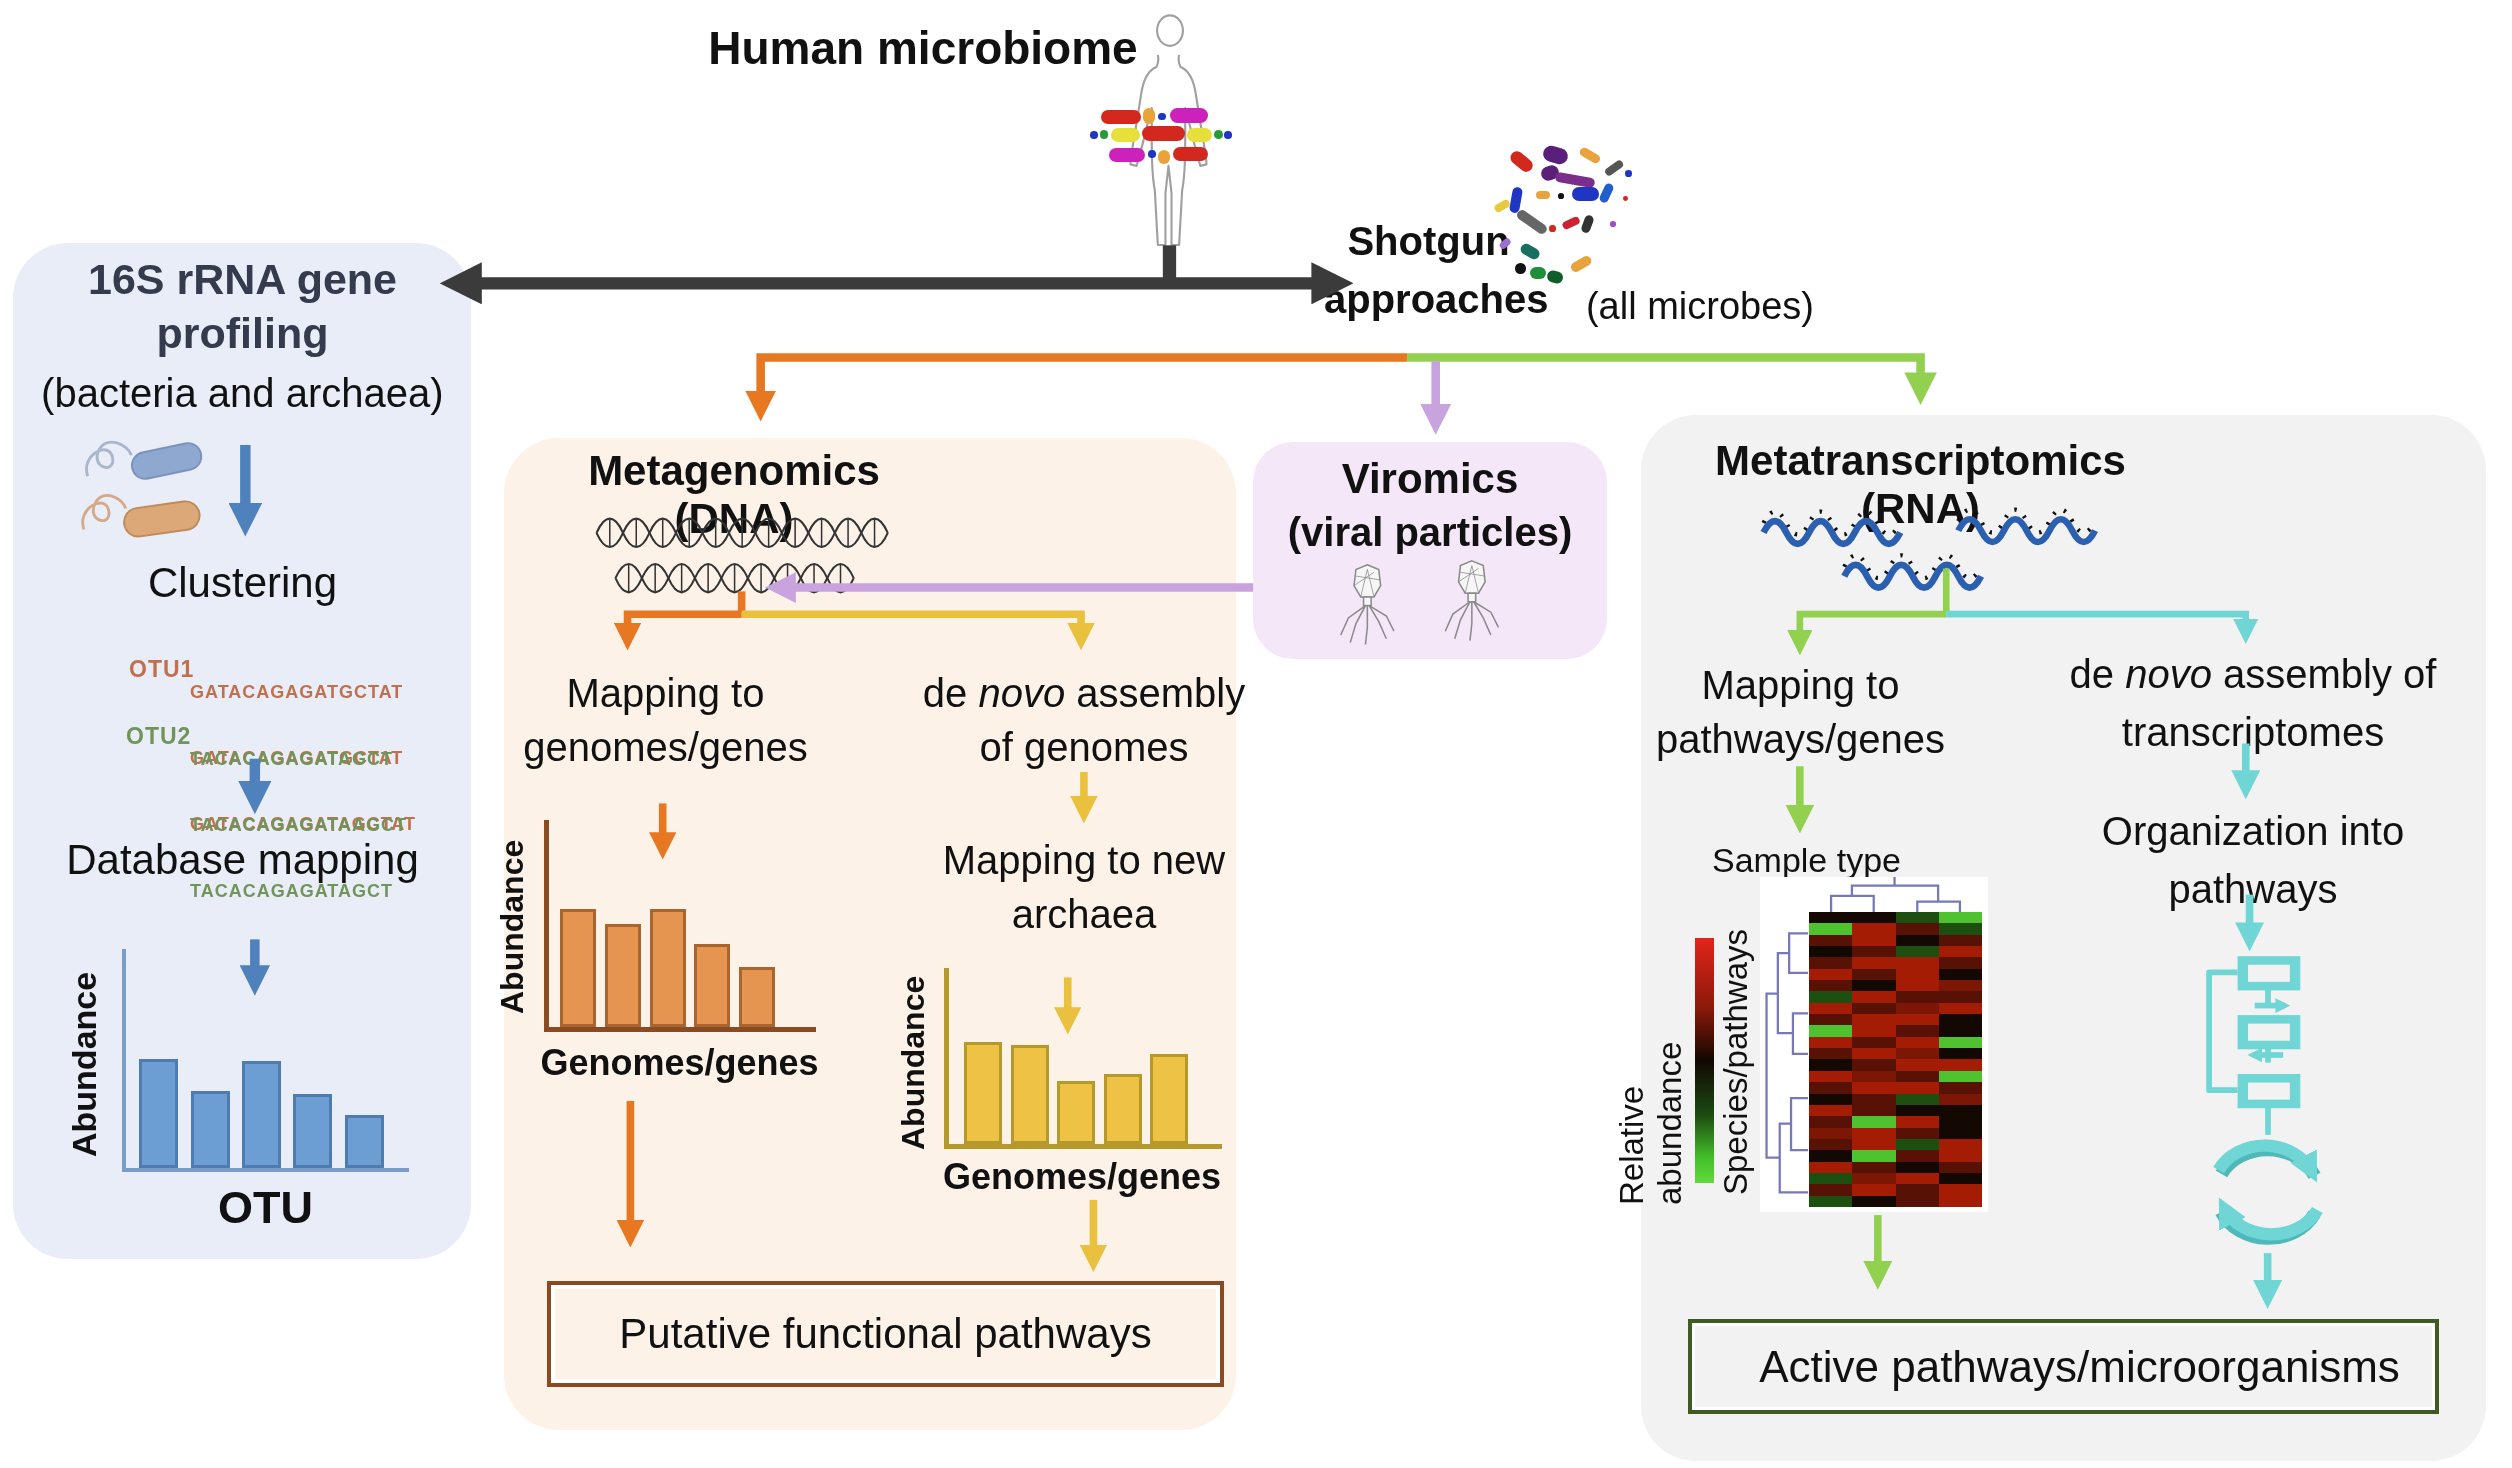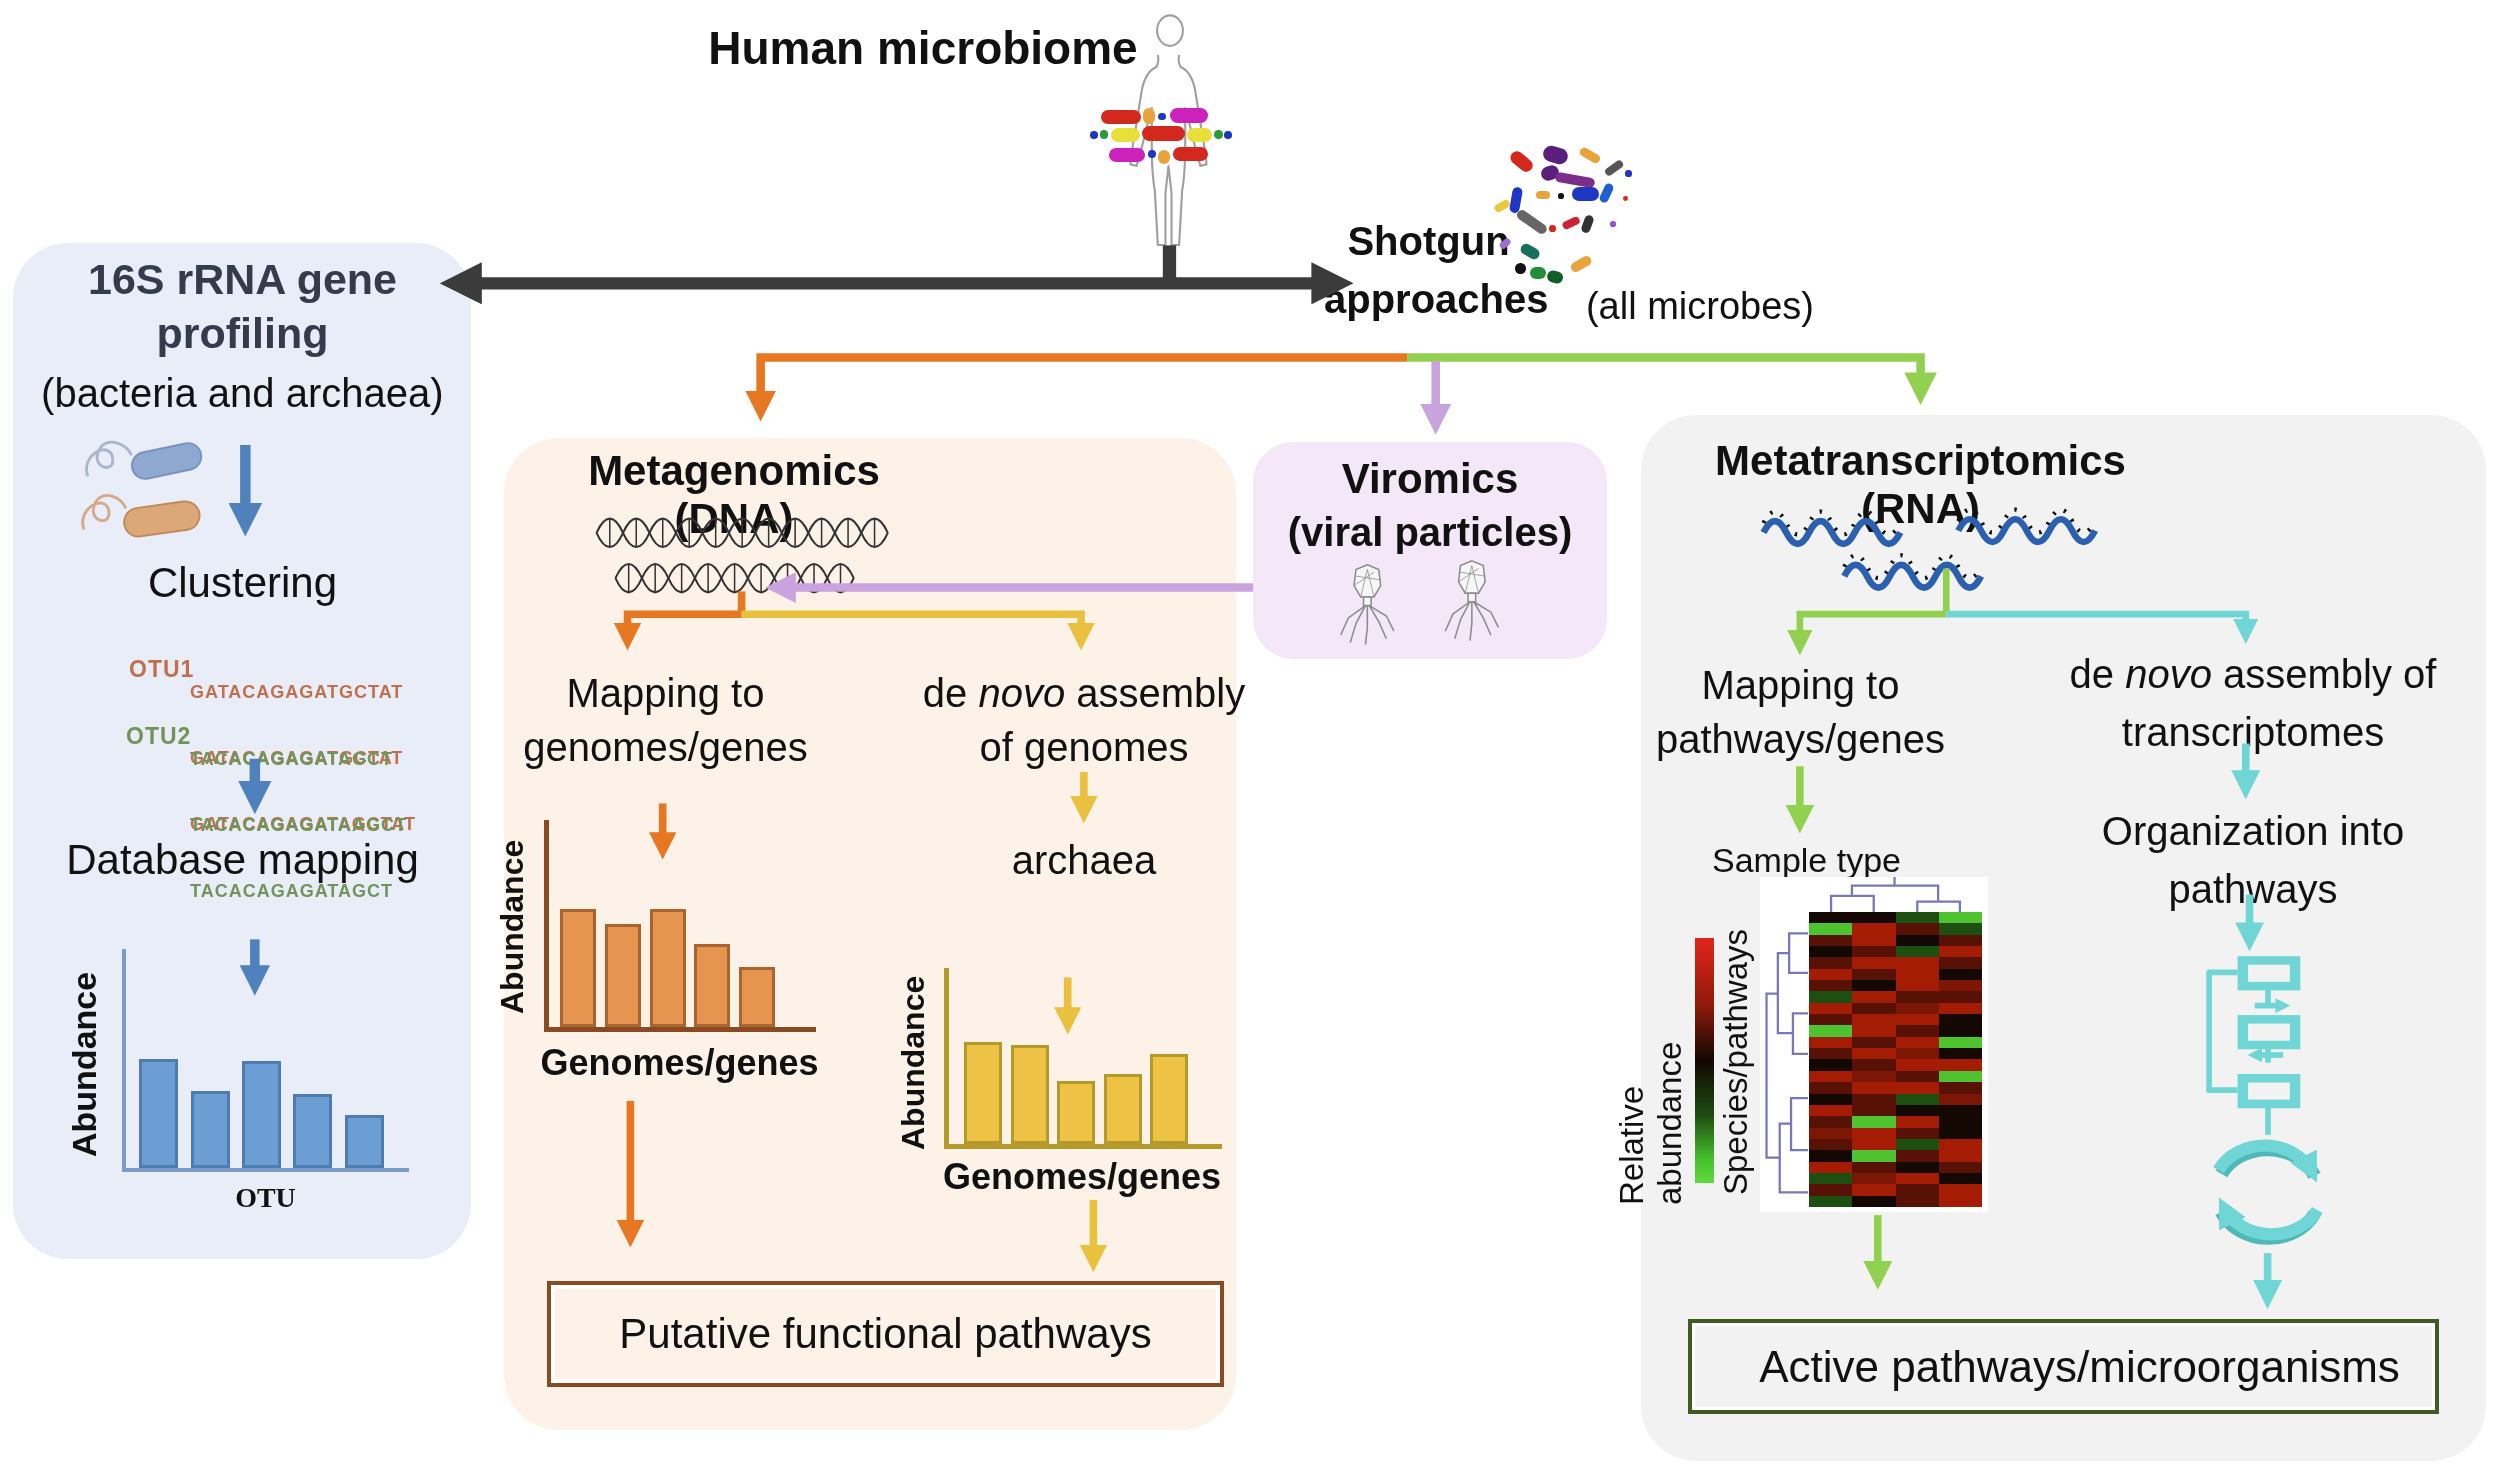--- a/index.html
+++ b/index.html
@@ -130,21 +130,21 @@
   </div>
 
   <div class="abs vtext b" style="left:63px;top:960px;height:209px;width:42px;font-size:34px;">Abundance</div>
   <div class="bars bars-blue" style="left:122px;top:949px;width:287px;height:223px;">
       <div class="bar" style="height: 50%;"></div>
       <div class="bar" style="height: 35%;"></div>
       <div class="bar" style="height: 49%;"></div>
       <div class="bar" style="height: 34%;"></div>
       <div class="bar" style="height: 24%;"></div>
     </div>
-  <div class="abs ctr b" style="left:122px;top:1182px;width:287px;font-size:28px;font-family:Liberation Serif, serif;">OTU</div>
+  <div class="abs ctr b" style="left:122px;top:1182px;width:287px;font-size:45px;">OTU</div>
 
   <div class="abs ctr b" style="left:525px;top:447px;width:418px;font-size:42px;">Metagenomics (DNA)</div>
 
   <svg class="abs" style="left:588px;top:512px;" width="314" height="87" viewBox="0 0 330 92">
     <g stroke="var(--dna_line)" stroke-width="2.2" fill="none">
       <path d="M8,22 C17,2 27,2 36,22 C45,42 55,42 64,22 C73,2 83,2 92,22 C101,42 111,42 120,22 C129,2 139,2 148,22 C157,42 167,42 176,22 C185,2 195,2 204,22 C213,42 223,42 232,22 C241,2 251,2 260,22 C269,42 279,42 288,22 C297,2 307,2 316,22"></path>
       <path d="M8,22 C17,42 27,42 36,22 C45,2 55,2 64,22 C73,42 83,42 92,22 C101,2 111,2 120,22 C129,42 139,42 148,22 C157,2 167,2 176,22 C185,42 195,42 204,22 C213,2 223,2 232,22 C241,42 251,42 260,22 C269,2 279,2 288,22 C297,42 307,42 316,22"></path>
       <path stroke-width="1.6" d="M22,8V36 M50,8V36 M78,8V36 M106,8V36 M134,8V36 M162,8V36 M190,8V36 M218,8V36 M246,8V36 M274,8V36 M302,8V36"></path>
       <path d="M28,70 C37,50 47,50 56,70 C65,90 75,90 84,70 C93,50 103,50 112,70 C121,90 131,90 140,70 C149,50 159,50 168,70 C177,90 187,90 196,70 C205,50 215,50 224,70 C233,90 243,90 252,70 C261,50 271,50 280,70"></path>
       <path d="M28,70 C37,90 47,90 56,70 C65,50 75,50 84,70 C93,90 103,90 112,70 C121,50 131,50 140,70 C149,90 159,90 168,70 C177,50 187,50 196,70 C205,90 215,90 224,70 C233,50 243,50 252,70 C261,90 271,90 280,70"></path>
@@ -164,20 +164,21 @@
       <div class="bar" style="height: 40%;"></div>
       <div class="bar" style="height: 29%;"></div>
     </div>
   <div class="abs ctr b" style="left:532px;top:1042px;width:295px;font-size:36px;">Genomes/genes</div>
 
   <div class="abs ctr" style="left:908px;top:666px;width:352px;font-size:40px;line-height:1.35;">
     <div><span>de</span> <i>novo</i> <span>assembly</span></div>
     <div>of genomes</div>
   </div>
   <div class="abs ctr" style="left:913px;top:833px;width:342px;font-size:40px;line-height:1.35;">
+    <div>Mapping to new</div>
     <div>archaea</div>
   </div>
   <div class="abs vtext b" style="left:892px;top:972px;height:181px;width:42px;font-size:32px;">Abundance</div>
   <div class="bars bars-yellow" style="left:944px;top:968px;width:278px;height:181px;">
       <div class="bar" style="height: 58%;"></div>
       <div class="bar" style="height: 56%;"></div>
       <div class="bar" style="height: 36%;"></div>
       <div class="bar" style="height: 40%;"></div>
       <div class="bar" style="height: 51%;"></div>
     </div>

